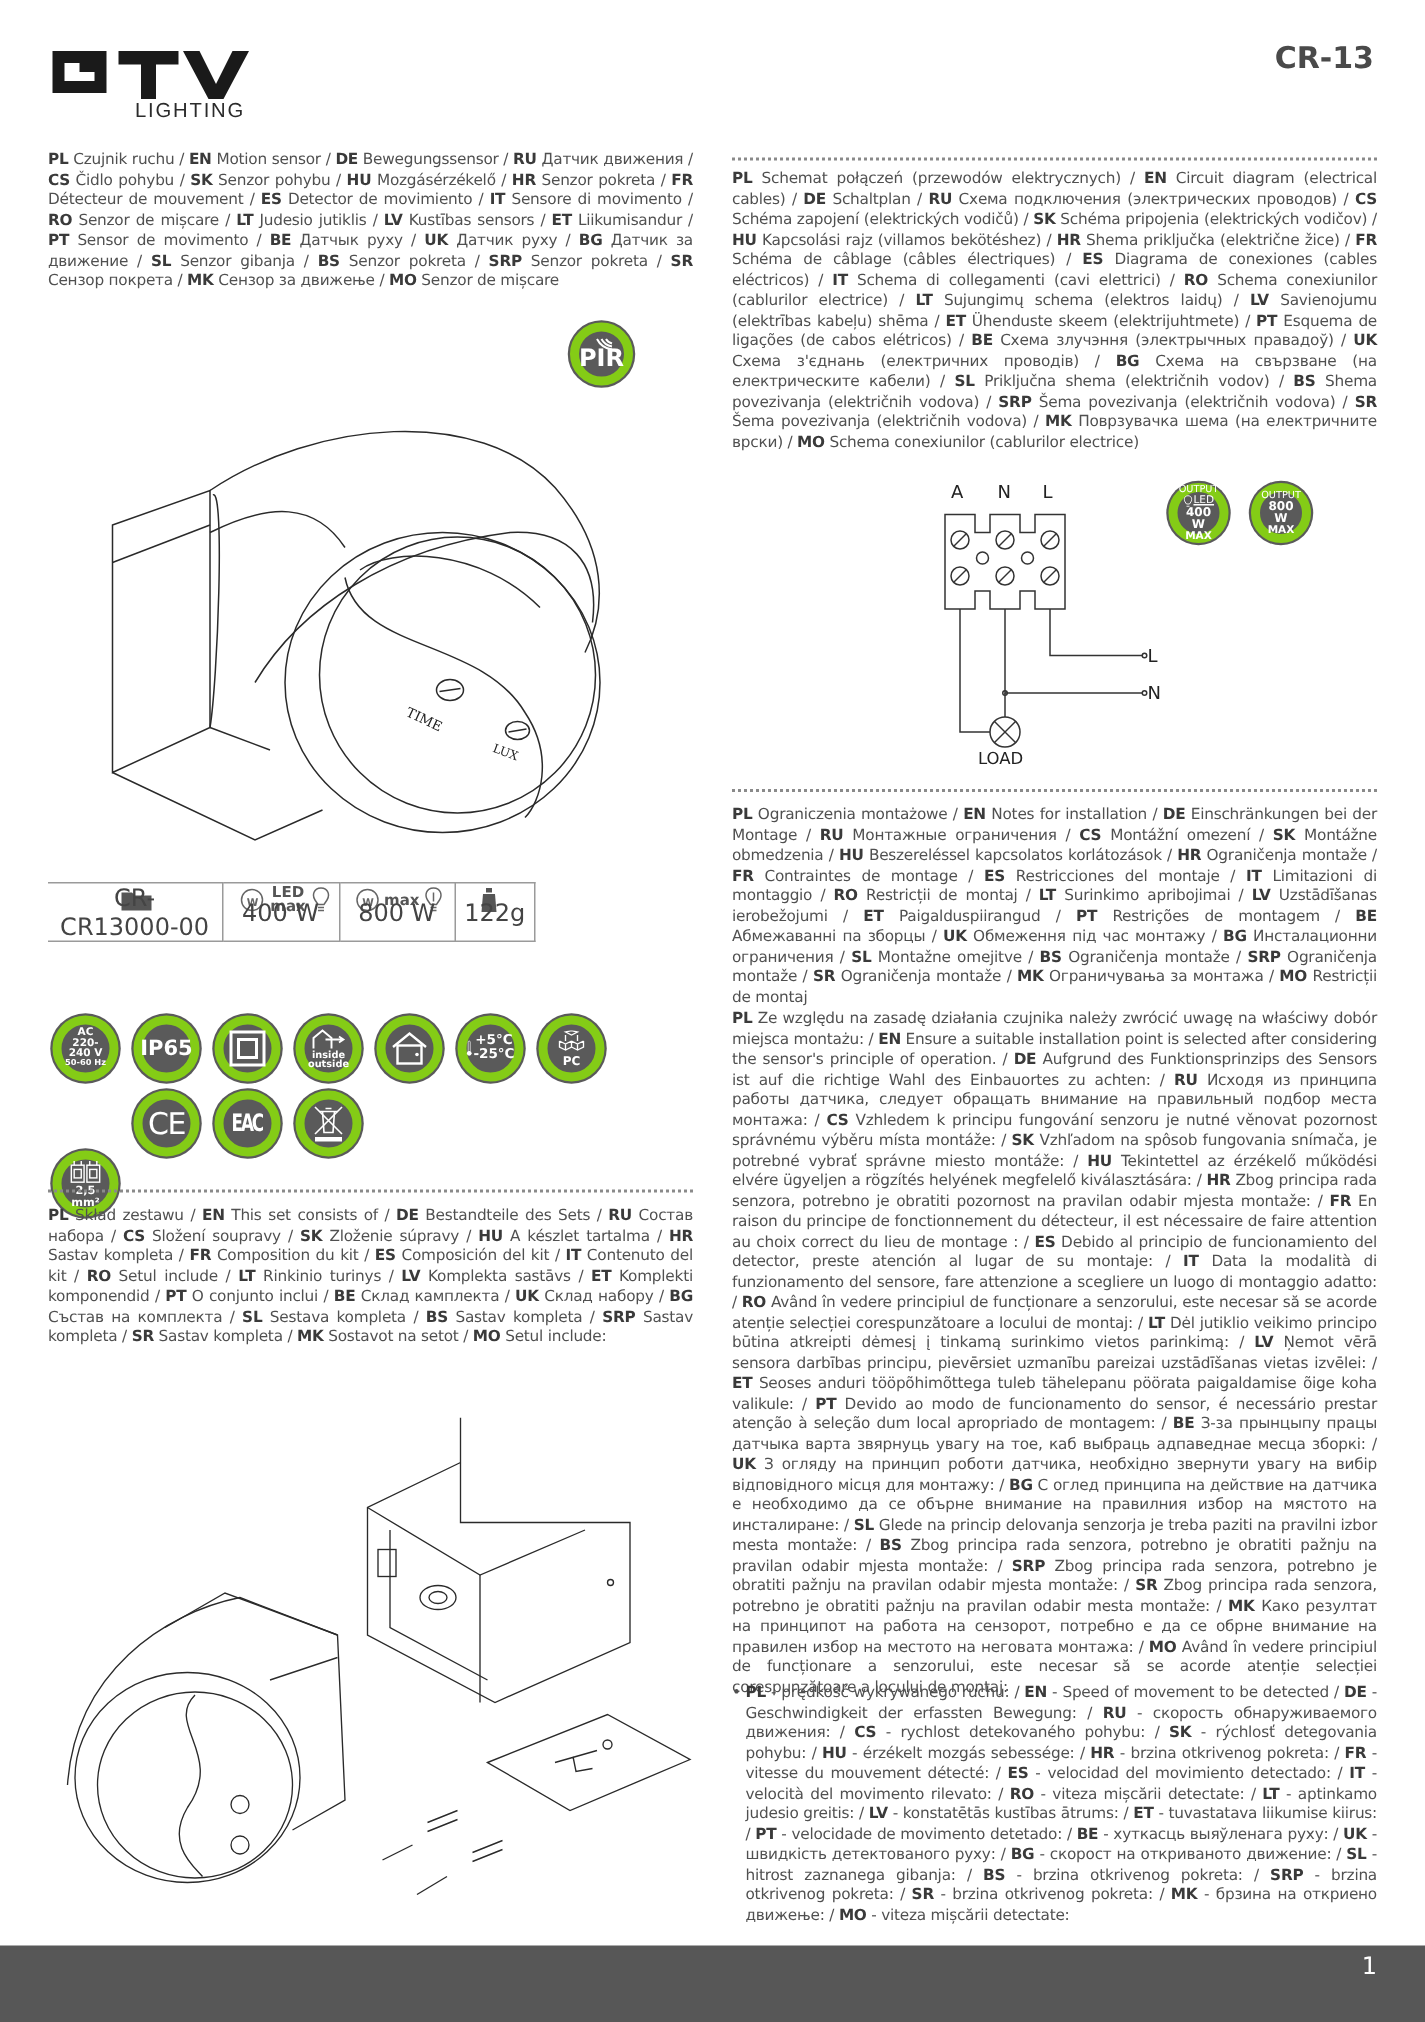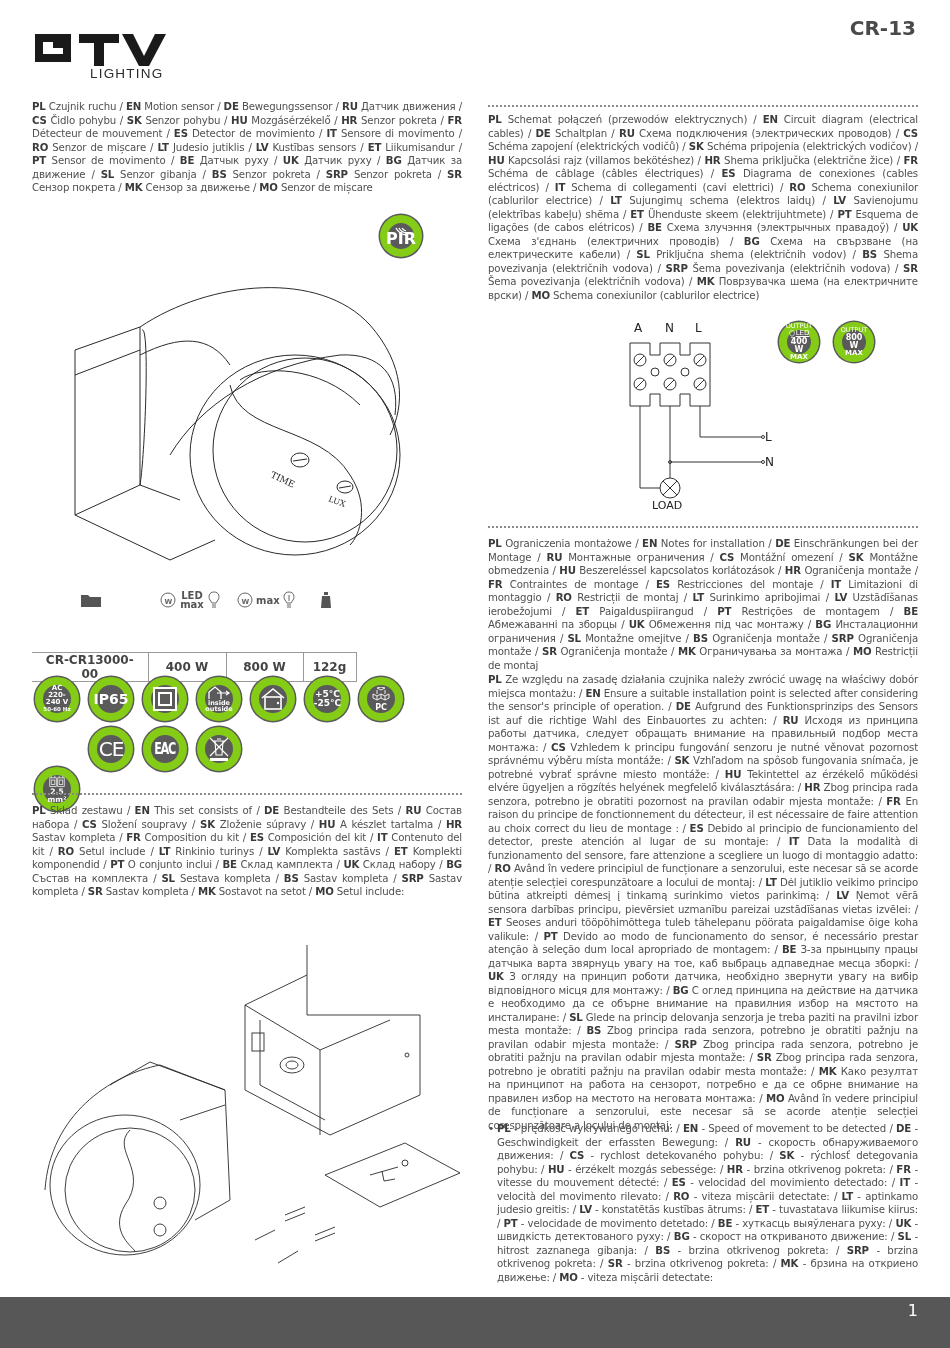--- a/index.html
+++ b/index.html
@@ -3,30 +3,30 @@
 <meta charset="utf-8">
 <style>
   * { box-sizing: border-box; margin: 0; padding: 0; }
   html, body { width: 950px; height: 1348px; background: #ffffff; overflow: hidden; }
   body { position: relative; font-family: "DejaVu Sans", sans-serif; color: #4a4a4a; }
 
   .logo { position: absolute; left: 31px; top: 30px; width: 140px; height: 52px; }
   .logo .gtv { position: absolute; left: 0; top: 0; width: 135px; height: 36px; }
   .logo .lighting { position: absolute; left: 59px; top: 36px; font-family: "Liberation Sans", sans-serif; font-size: 13.5px; letter-spacing: 1.2px; color: #2b2b2b; }
 
-  .model-code { position: absolute; right: 34px; top: 16px; font-family: "DejaVu Sans", sans-serif; font-weight: bold; font-size: 20px; color: #4a4a4a; }
+  .model-code { position: absolute; right: 34px; top: 26px; font-family: "DejaVu Sans", sans-serif; font-weight: bold; font-size: 20px; color: #4a4a4a; }
 
   .text-block { position: absolute; font-family: "DejaVu Sans", sans-serif; font-size: 10.2px; line-height: 13.5px; color: #505050; text-align: justify; letter-spacing: -0.15px; }
   .text-block b { color: #3a3a3a; font-weight: bold; }
 
   .dotted { position: absolute; height: 2px; border-top: 2px dotted #8a8a8a; }
 
-  .badge { position: absolute; width: 44px; height: 44px; border-radius: 50%; background: #5a5a5a; border: 8px solid #84cc16; box-shadow: 0 0 0 1.5px #5a5a5a; color: #fff; display: flex; flex-direction: column; align-items: center; justify-content: center; text-align: center; font-family: "DejaVu Sans", sans-serif; font-weight: bold; line-height: 1; }
-
-  .spec-table { position: absolute; left: 32px; top: 652px; border-collapse: collapse; font-family: "DejaVu Sans", sans-serif; font-size: 12px; color: #444; font-weight: bold; }
+  .badge { position: absolute; width: 44px; height: 44px; border-radius: 50%; background: #5a5a5a; border: 6px solid #84cc16; box-shadow: 0 0 0 1.5px #5a5a5a; color: #fff; display: flex; flex-direction: column; align-items: center; justify-content: center; text-align: center; font-family: "DejaVu Sans", sans-serif; font-weight: bold; line-height: 1; }
+
+  .spec-table { position: absolute; left: 32px; top: 588px; border-collapse: collapse; font-family: "DejaVu Sans", sans-serif; font-size: 16px; color: #444; }
   .spec-table td { border: 1px solid #9a9a9a; height: 26px; text-align: center; padding: 0 6px; }
   .spec-table tr td:first-child { border-left: none; }
 
   .spec-icons { position: absolute; left: 32px; top: 587px; width: 330px; height: 26px; }
   .spec-icon { position: absolute; top: 0; height: 26px; display: flex; align-items: center; gap: 3px; font-family: "DejaVu Sans", sans-serif; font-weight: bold; color: #555; }
 
   .footer { position: absolute; left: 0; top: 1297px; width: 950px; height: 51px; background: #575757; color: #ffffff; font-family: "DejaVu Sans", sans-serif; font-size: 11.5px; }
   .footer .l1 { position: absolute; left: 0; width: 950px; top: 5px; text-align: center; }
   .footer .l2 { position: absolute; left: 0; width: 950px; top: 22px; text-align: center; }
   .footer .page { position: absolute; right: 32px; top: 4px; font-size: 16px; }

